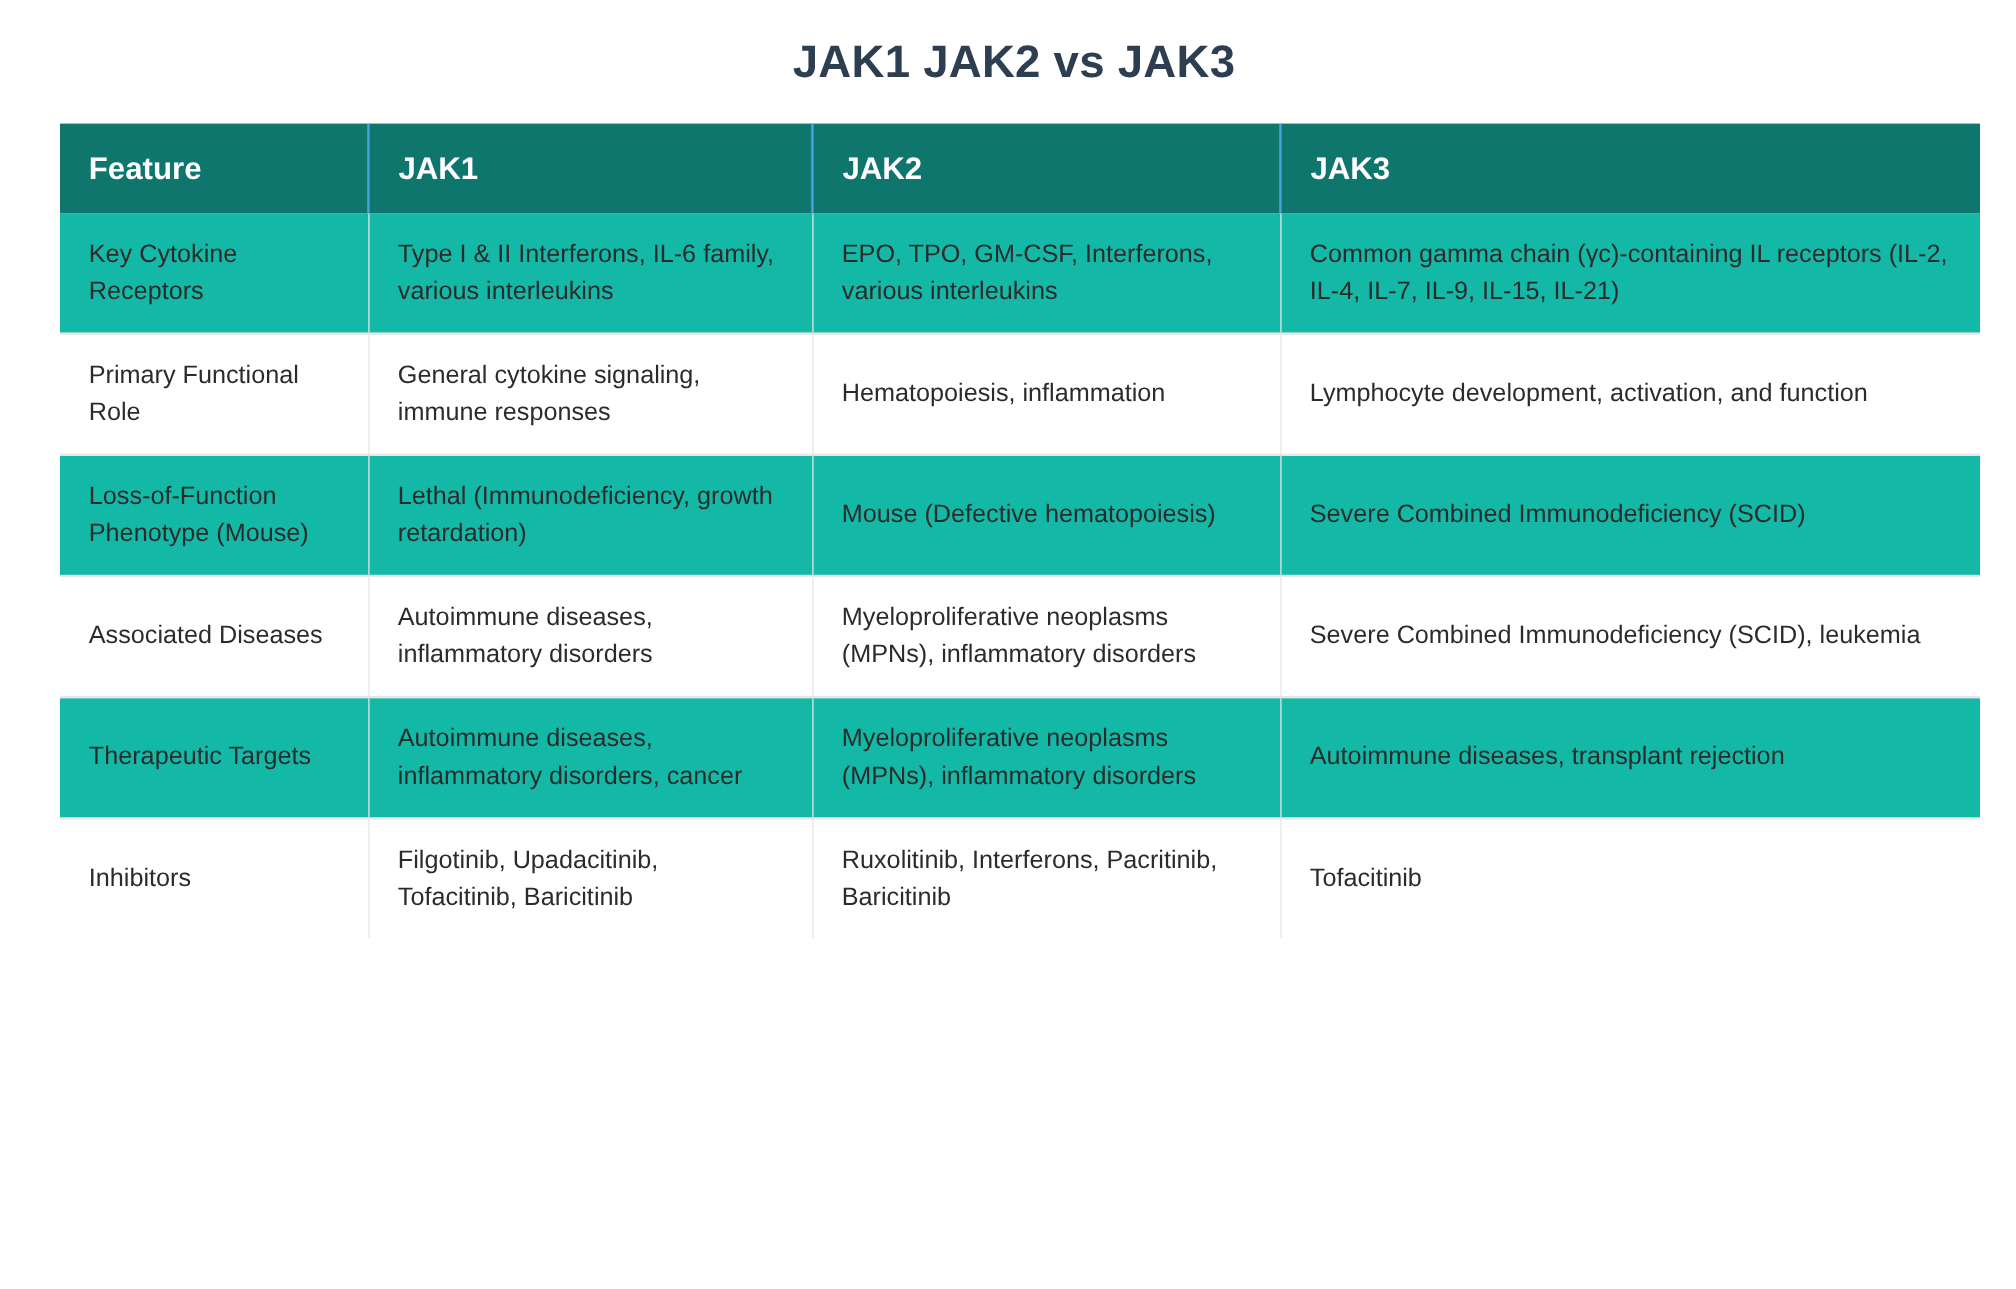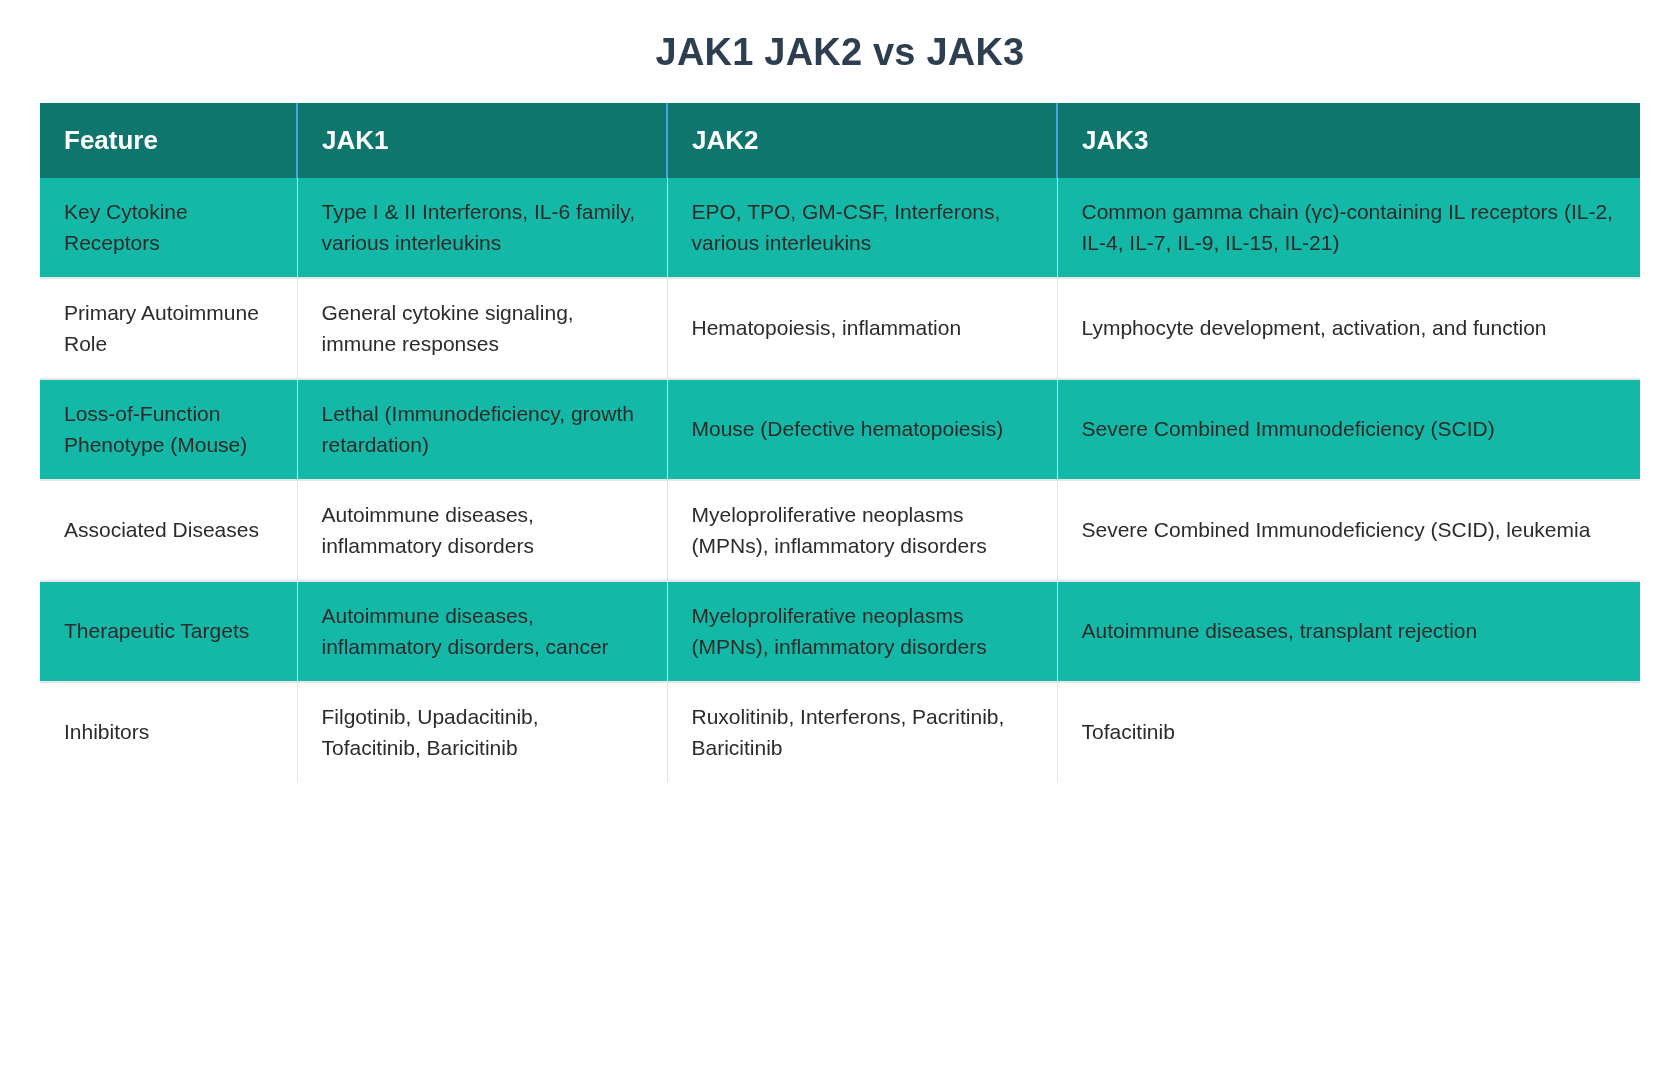--- a/index.html
+++ b/index.html
@@ -13,20 +13,21 @@
     font-family: "Liberation Sans", sans-serif;
     overflow: hidden;
   }
 
   .page {
     position: relative;
     width: 1680px;
     height: 1074px;
     background: #ffffff;
     box-sizing: border-box;
+    padding-left: 10px;
   }
 
   .page-title {
     text-align: center;
     font-size: 38px;
     font-weight: bold;
     color: #2c3e50;
     letter-spacing: 0.2px;
     padding-top: 30px;
     padding-bottom: 0;
@@ -108,21 +109,21 @@
         </tr>
       </thead>
       <tbody>
         <tr class="even">
           <td>Key Cytokine Receptors</td>
           <td>Type I &amp; II Interferons, IL-6 family, various interleukins</td>
           <td>EPO, TPO, GM-CSF, Interferons, various interleukins</td>
           <td>Common gamma chain (γc)-containing IL receptors (IL-2, IL-4, IL-7, IL-9, IL-15, IL-21)</td>
         </tr>
         <tr class="odd">
-          <td>Primary Autoimmune Role</td>
+          <td>Primary Functional Role</td>
           <td>General cytokine signaling, immune responses</td>
           <td>Hematopoiesis, inflammation</td>
           <td>Lymphocyte development, activation, and function</td>
         </tr>
         <tr class="even">
           <td>Loss-of-Function Phenotype (Mouse)</td>
           <td>Lethal (Immunodeficiency, growth retardation)</td>
           <td>Mouse (Defective hematopoiesis)</td>
           <td>Severe Combined Immunodeficiency (SCID)</td>
         </tr>

